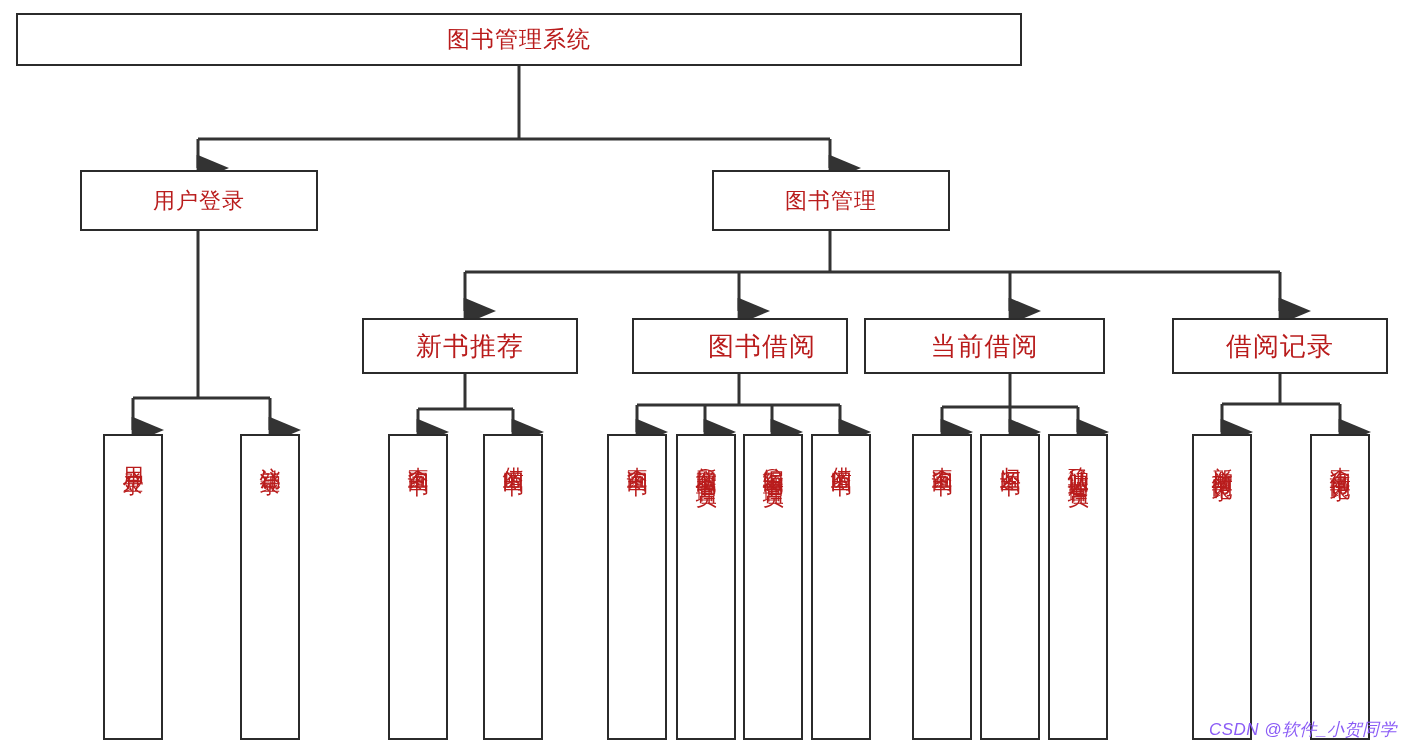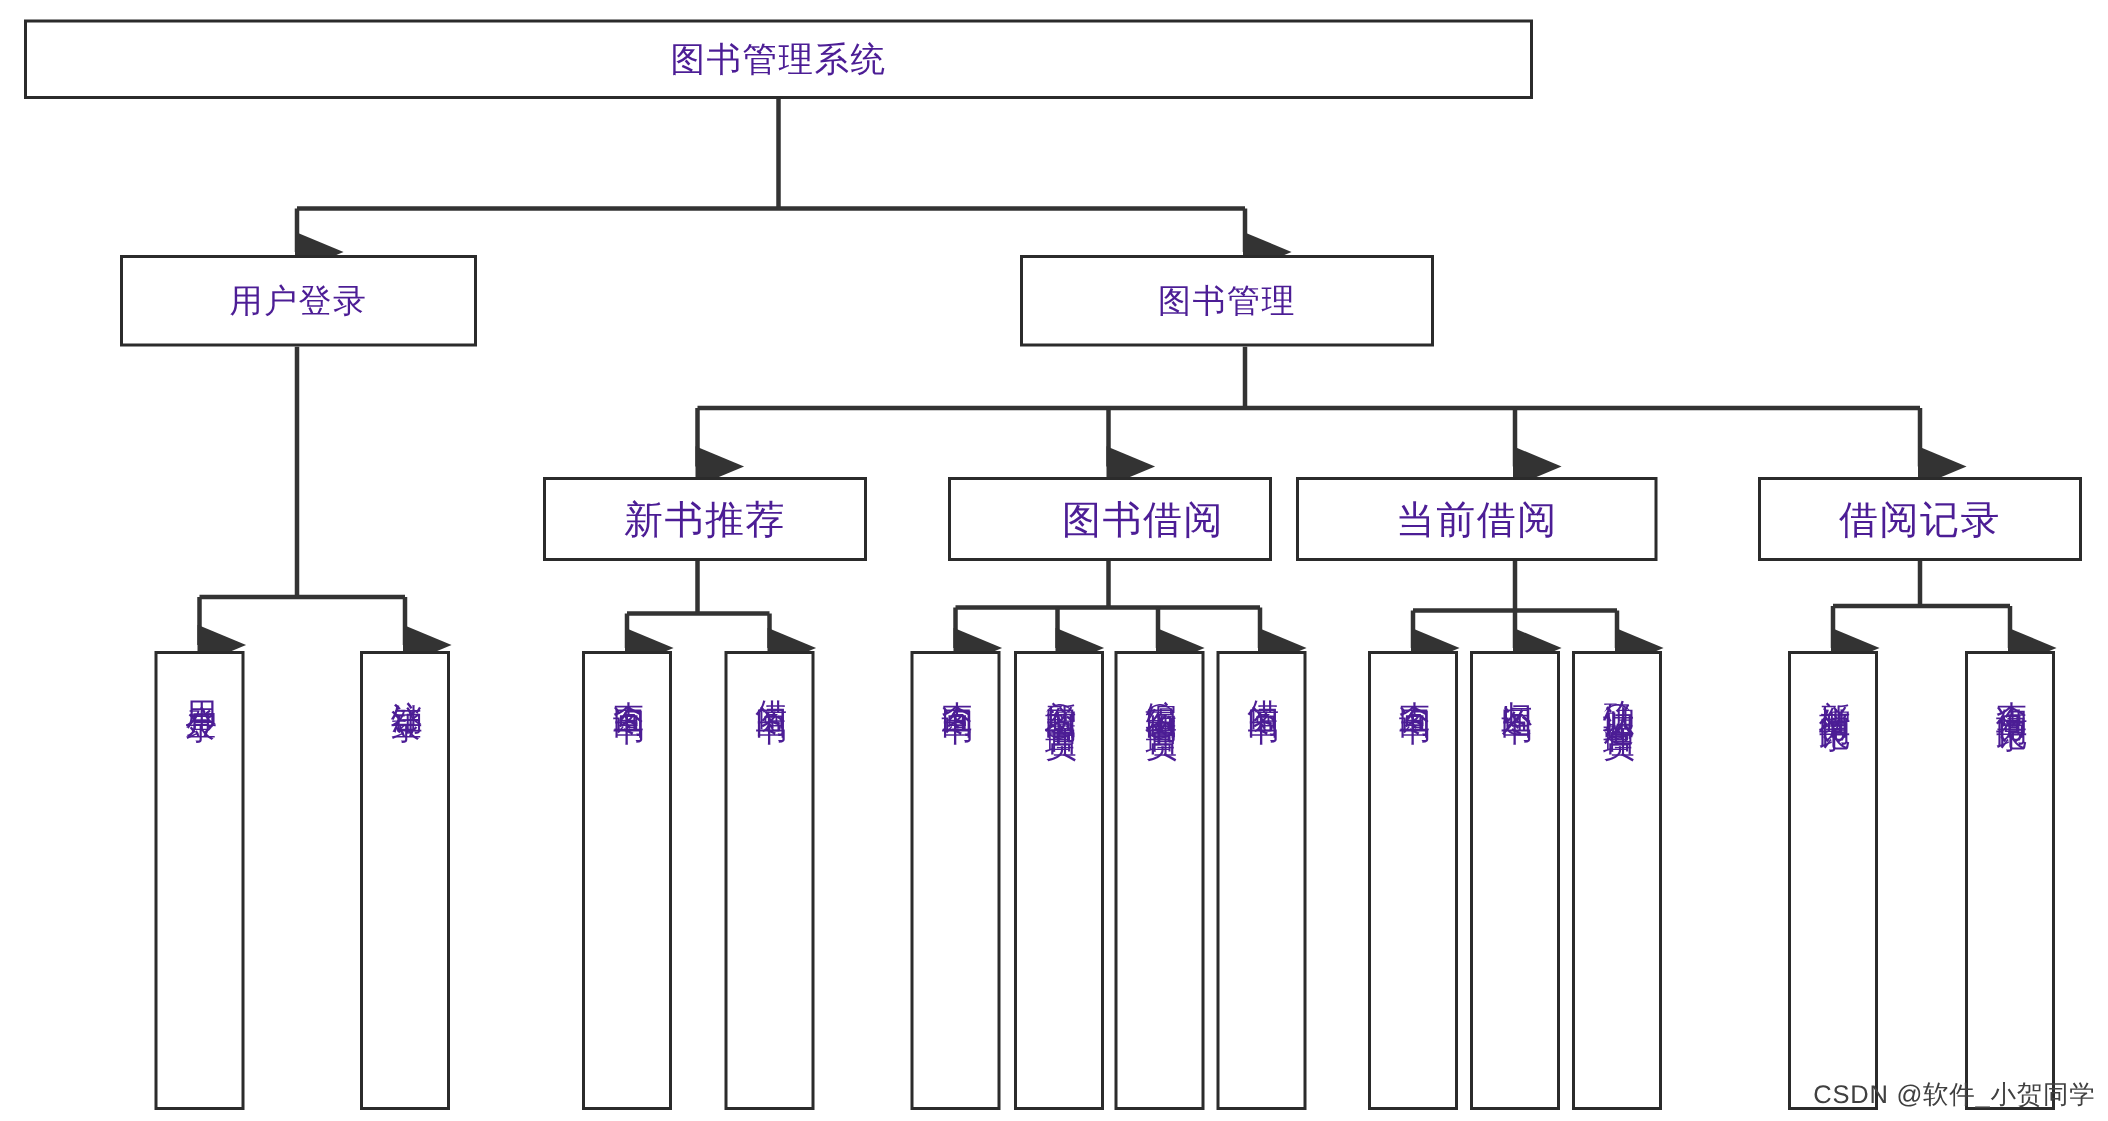--- a/index.html
+++ b/index.html
@@ -22,21 +22,21 @@
     left: 0;
     top: 0;
     width: 1405px;
     height: 747px;
   }
   .node {
     position: absolute;
     box-sizing: border-box;
     border: 2px solid #2b2b2b;
     background: #ffffff;
-    color: #4c1d95;
+    color: #b91c1c;
     display: flex;
     align-items: center;
     justify-content: center;
     z-index: 2;
   }
   .node.root {
     font-size: 23px;
   }
   .node.level1 {
     font-size: 22px;
@@ -61,24 +61,25 @@
   .htext {
     white-space: nowrap;
     letter-spacing: 1px;
     display: block;
   }
   #watermark {
     position: absolute;
     right: 8px;
     bottom: 6px;
     font-size: 17px;
-    color: #404040;
+    color: #8b5cf6;
     letter-spacing: 0.5px;
     white-space: nowrap;
     z-index: 5;
+    font-style: italic;
   }
 </style>
 </head>
 <body>
 
 <div id="canvas">
 
   <svg id="edges" viewBox="0 0 1405 747" xmlns="http://www.w3.org/2000/svg">
     <defs>
       <marker id="arrow" viewBox="0 0 10 12" refX="5" refY="11.5" markerWidth="9" markerHeight="11" orient="auto-start-reverse">
@@ -129,21 +130,21 @@
     </g>
   </svg>
 
   <div class="node root" style="left:16px; top:13px; width:1006px; height:53px;">
     <span class="htext">图书管理系统</span>
   </div>
 
   <div class="node level1" style="left:80px; top:170px; width:238px; height:61px;">
     <span class="htext">用户登录</span>
   </div>
-  <div class="node level1" style="left:680px; top:170px; width:276px; height:61px;">
+  <div class="node level1" style="left:712px; top:170px; width:238px; height:61px;">
     <span class="htext">图书管理</span>
   </div>
 
   <div class="node level2" style="left:362px; top:318px; width:216px; height:56px;">
     <span class="htext">新书推荐</span>
   </div>
   <div class="node level2" style="left:632px; top:318px; width:216px; height:56px;padding-left:44px;">
     <span class="htext">图书借阅</span>
   </div>
   <div class="node level2" style="left:864px; top:318px; width:241px; height:56px;">

